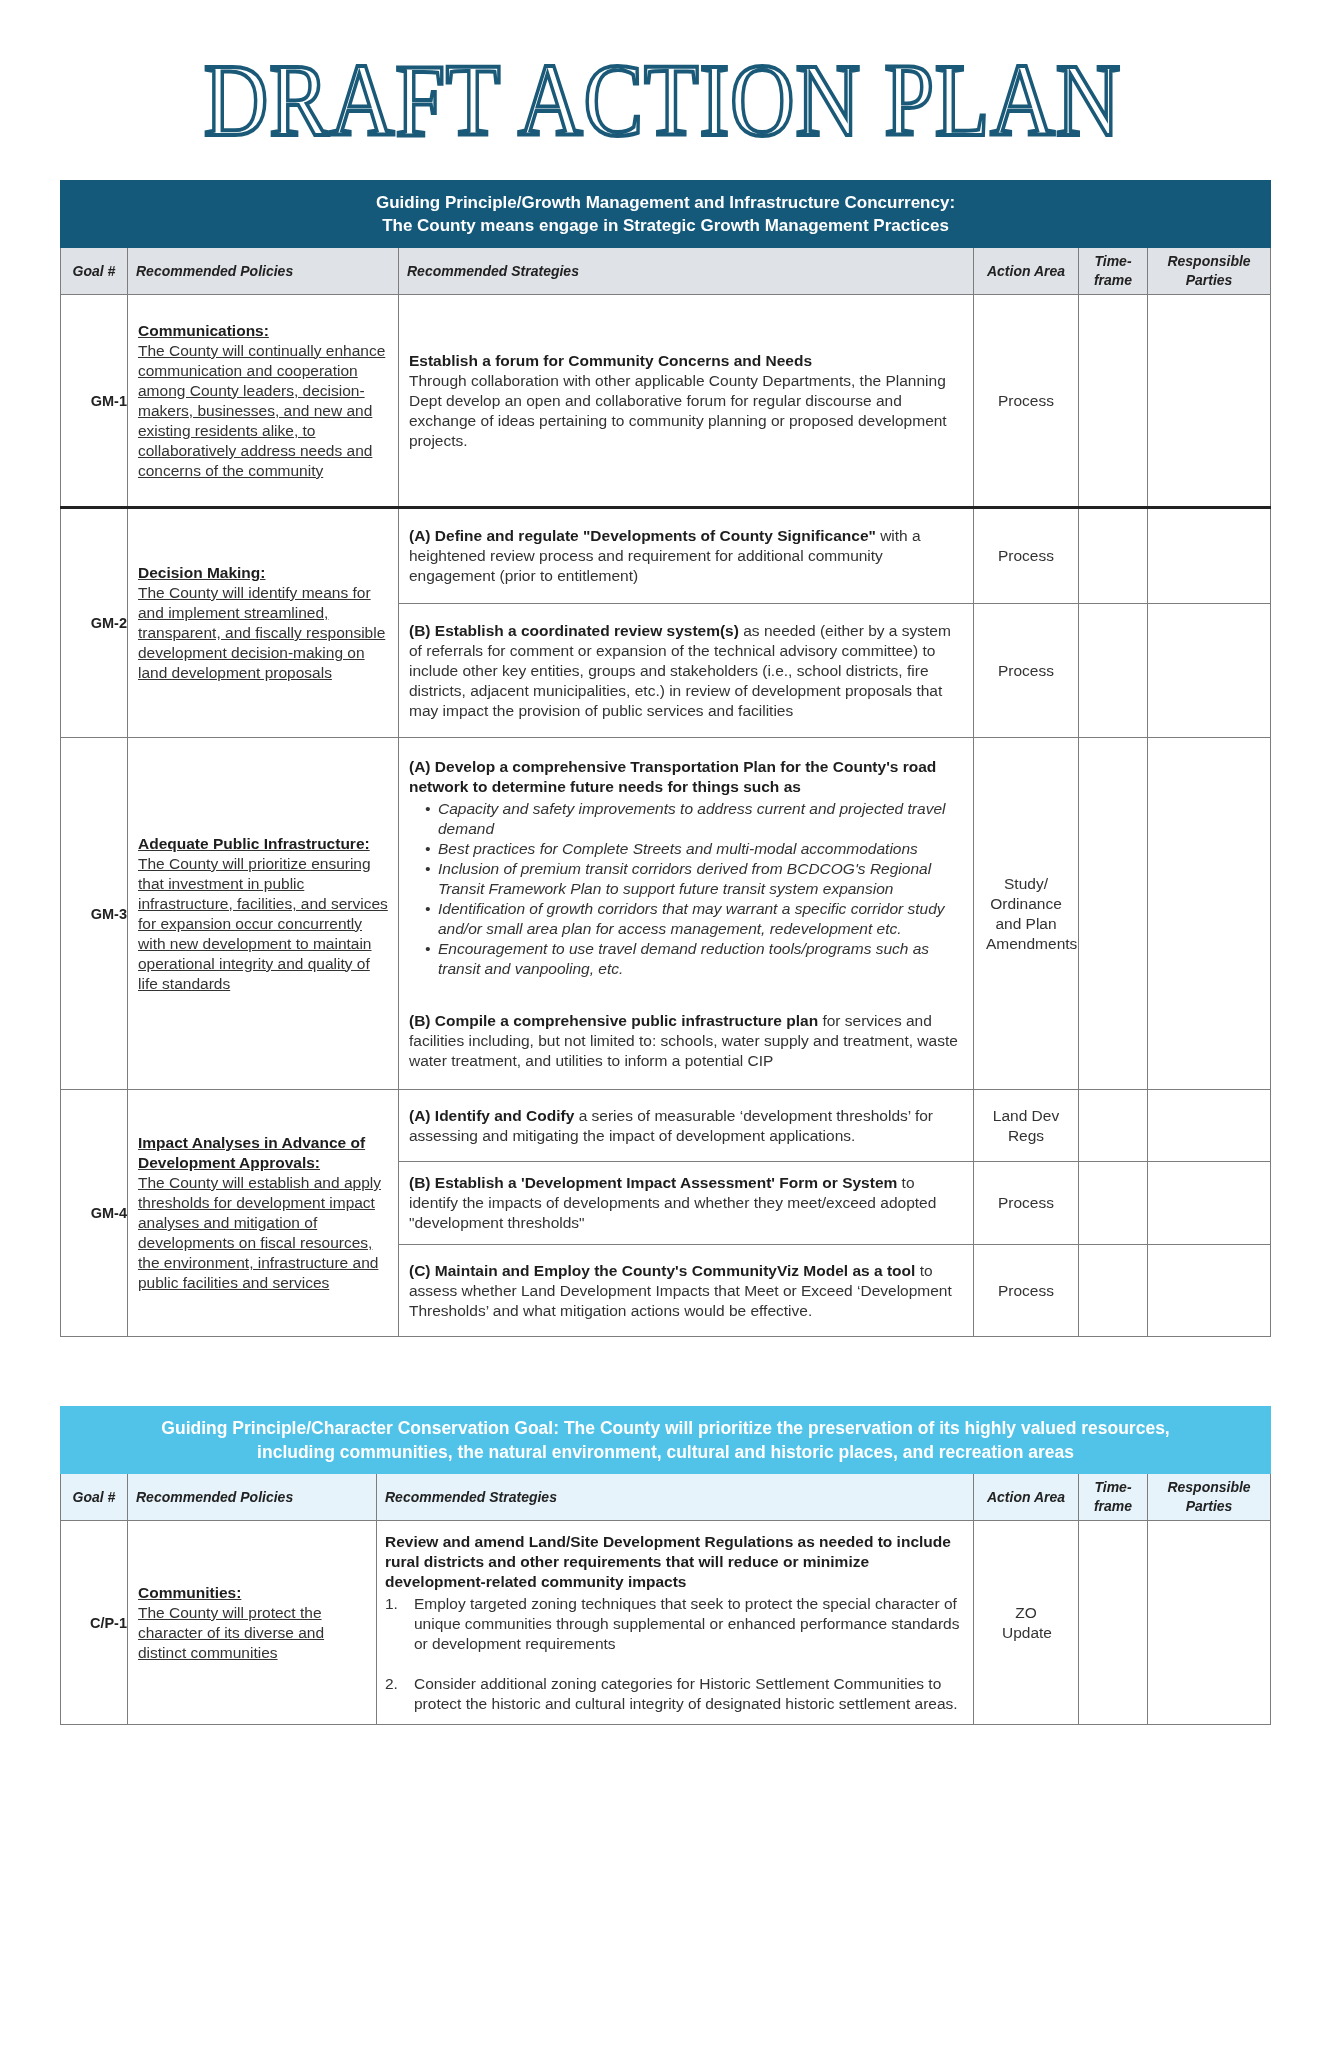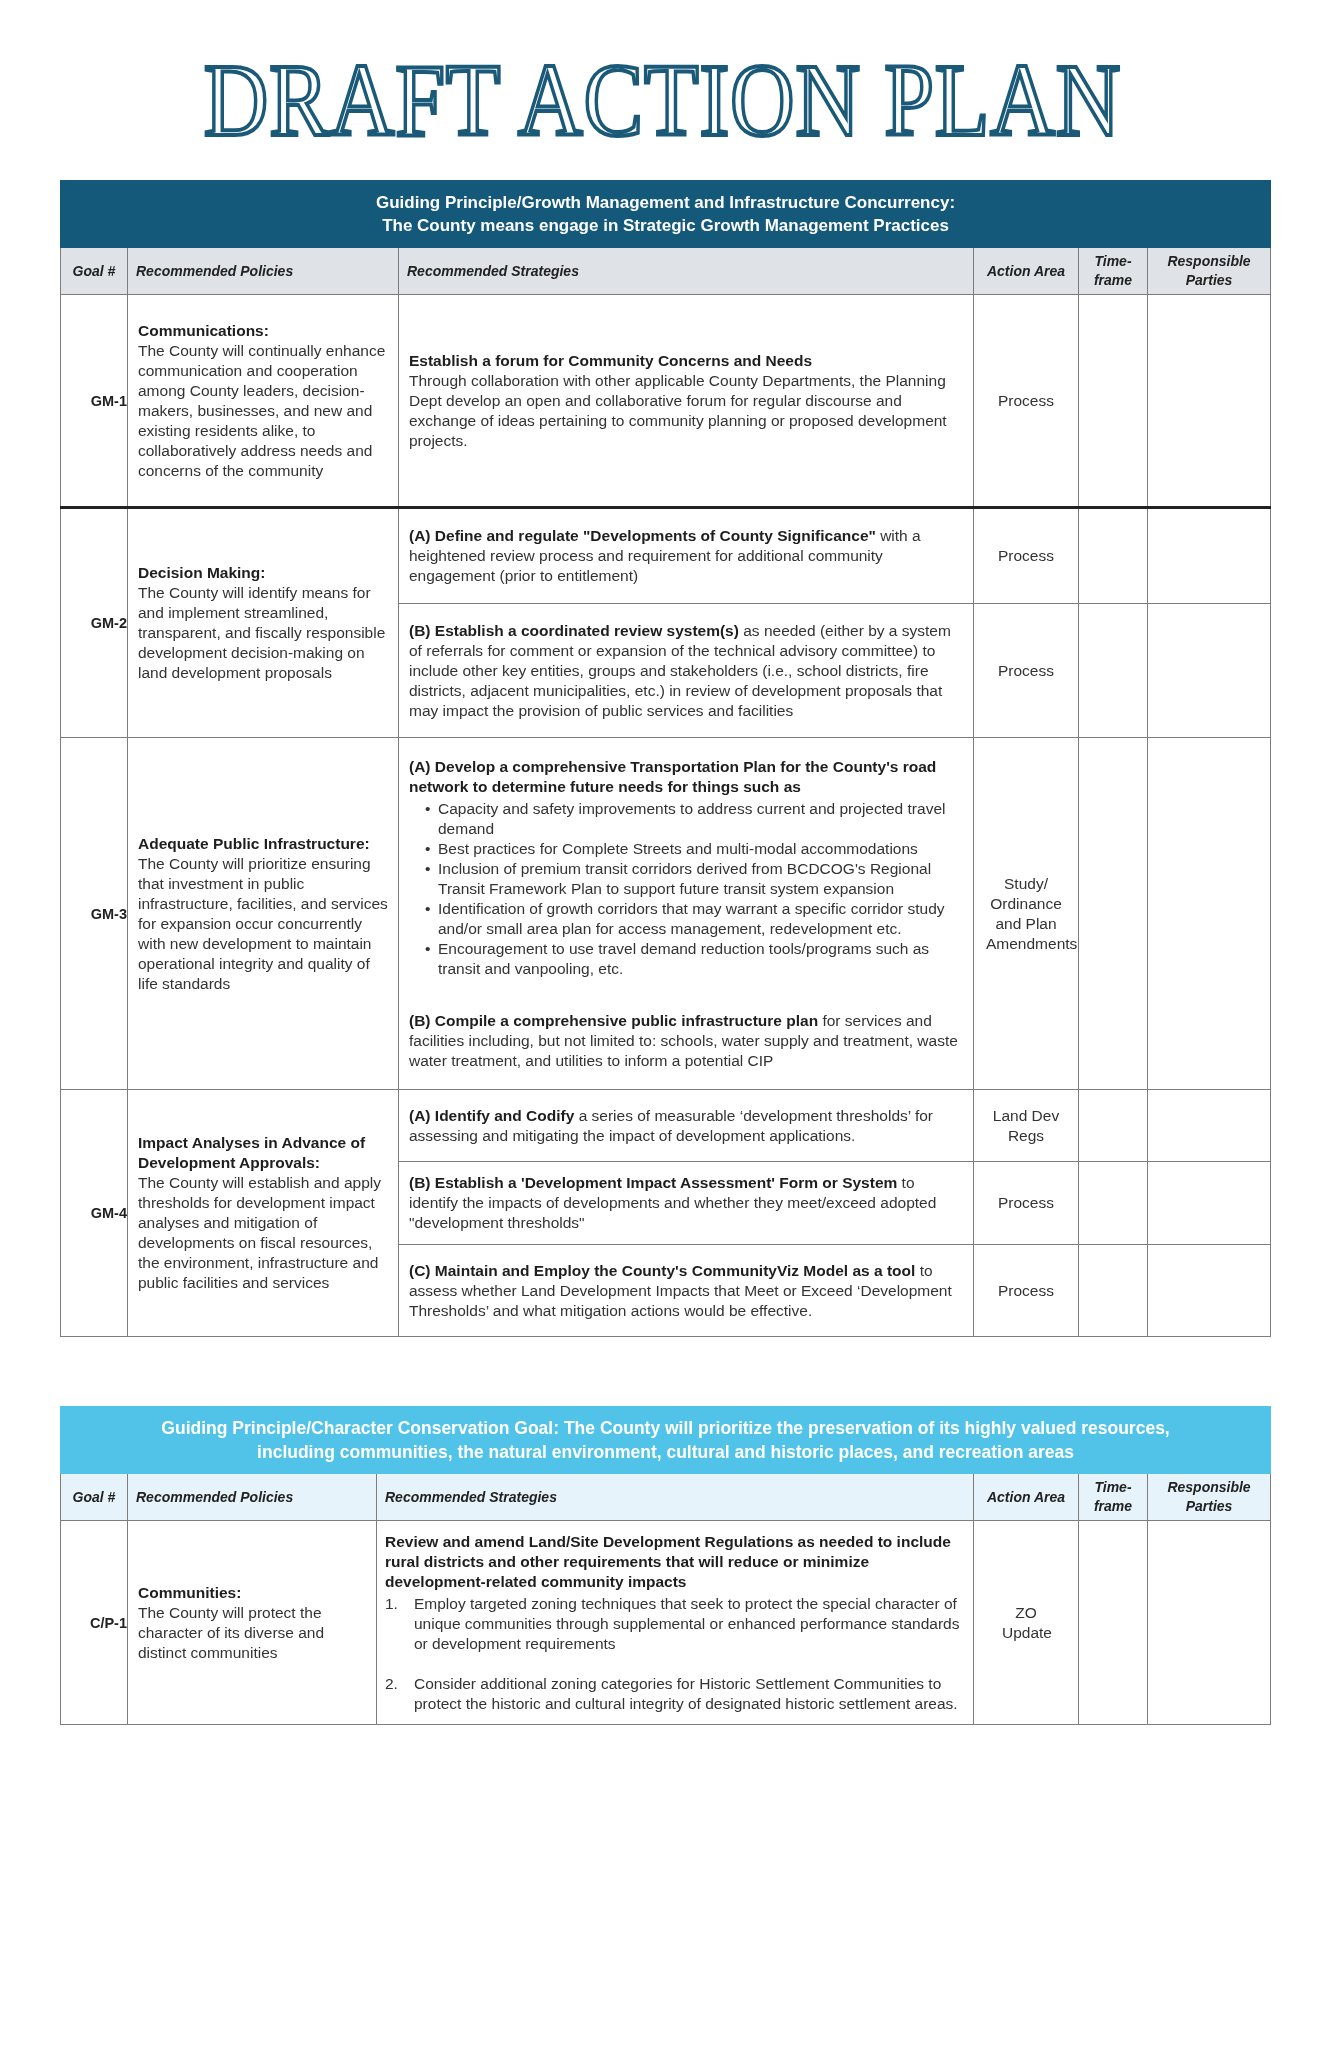--- a/index.html
+++ b/index.html
@@ -39,27 +39,27 @@
     }
     .colhead-dark th { background: #dfe2e7; }
     .colhead-light th { background: #e6f3fa; }
     .colhead-dark th, .colhead-light th {
       font-style: italic; font-weight: bold; font-size: 14px; line-height: 19px;
       color: #222222; padding: 4px 8px;
     }
     th.left { text-align: left; }
     th.center { text-align: center; }
     td.goal { text-align: right; font-weight: bold; font-size: 14.5px; color: #222; }
-    td.policy { padding: 18px 10px; }
+    td.policy { padding: 18px 10px; text-decoration: underline; }
     td.strategy { padding: 10px 10px; border-radius: 26px; }
     td.area { text-align: center; padding: 6px 6px; }
     td.empty { }
     .bold { font-weight: bold; color: #1e1e1e; }
     .policy-title { font-weight: bold; color: #1e1e1e; display: block; }
-    ul.bullets { list-style: none; margin: 2px 0 12px 0; }
+    ul.bullets { list-style: none; margin: 2px 0 12px 0; font-style: italic; }
     ul.bullets li { position: relative; padding-left: 29px; }
     ul.bullets li::before { content: "\2022"; position: absolute; left: 16px; }
     ol.nums { list-style: none; margin: 2px 0 0 0; }
     ol.nums li { position: relative; padding-left: 29px; }
     ol.nums li .num { position: absolute; left: 0; }
     .gap { height: 20px; }
     tr.heavy-top td { border-top: 3px solid #222222; }
   </style>
 </head>
 <body>

